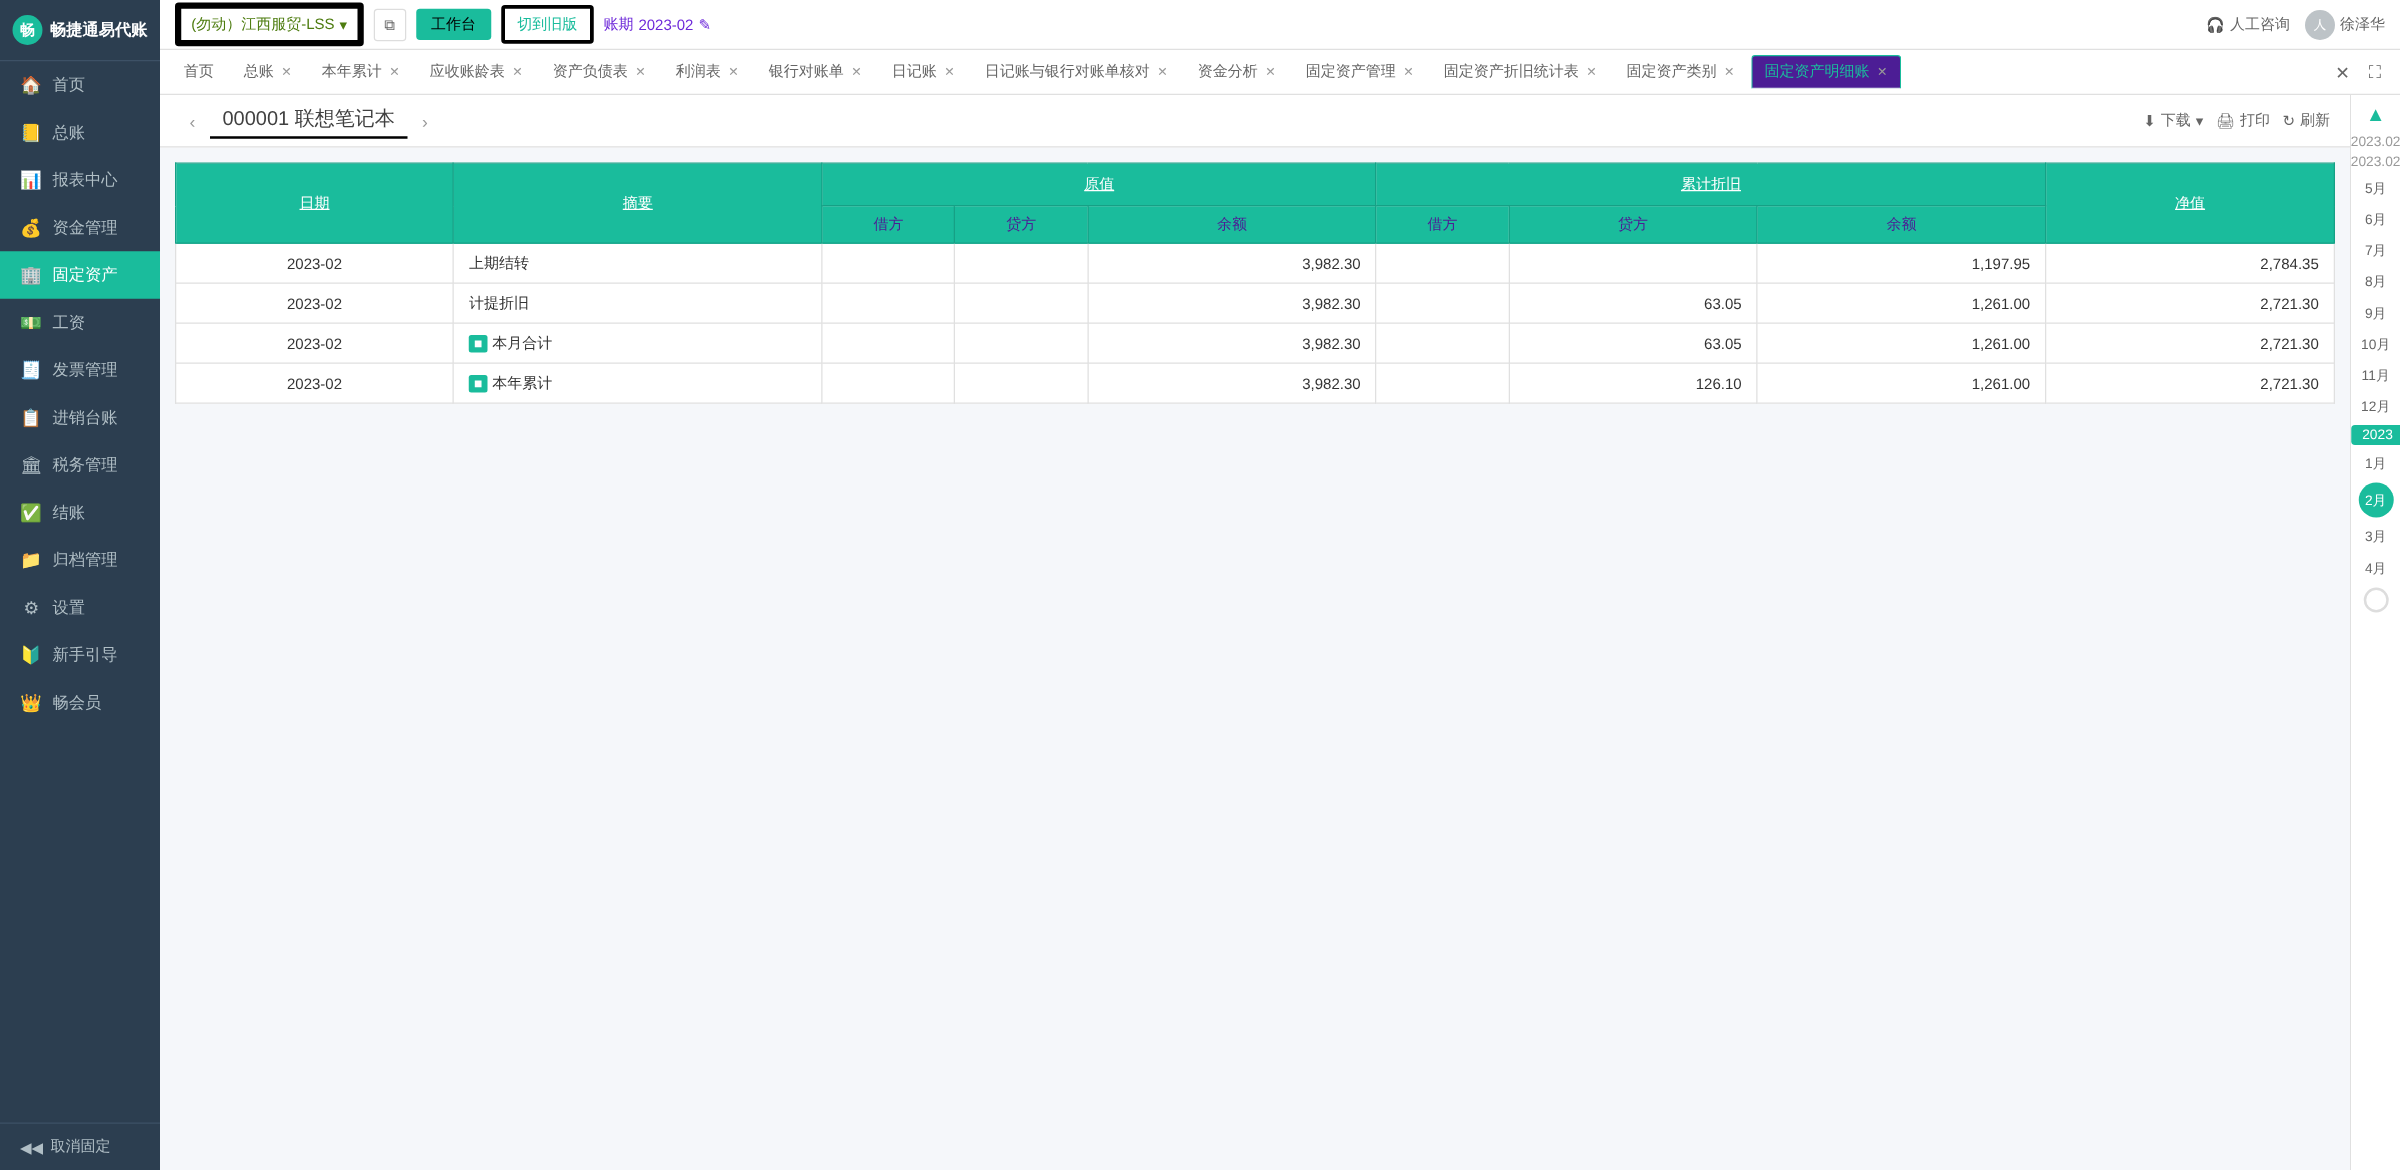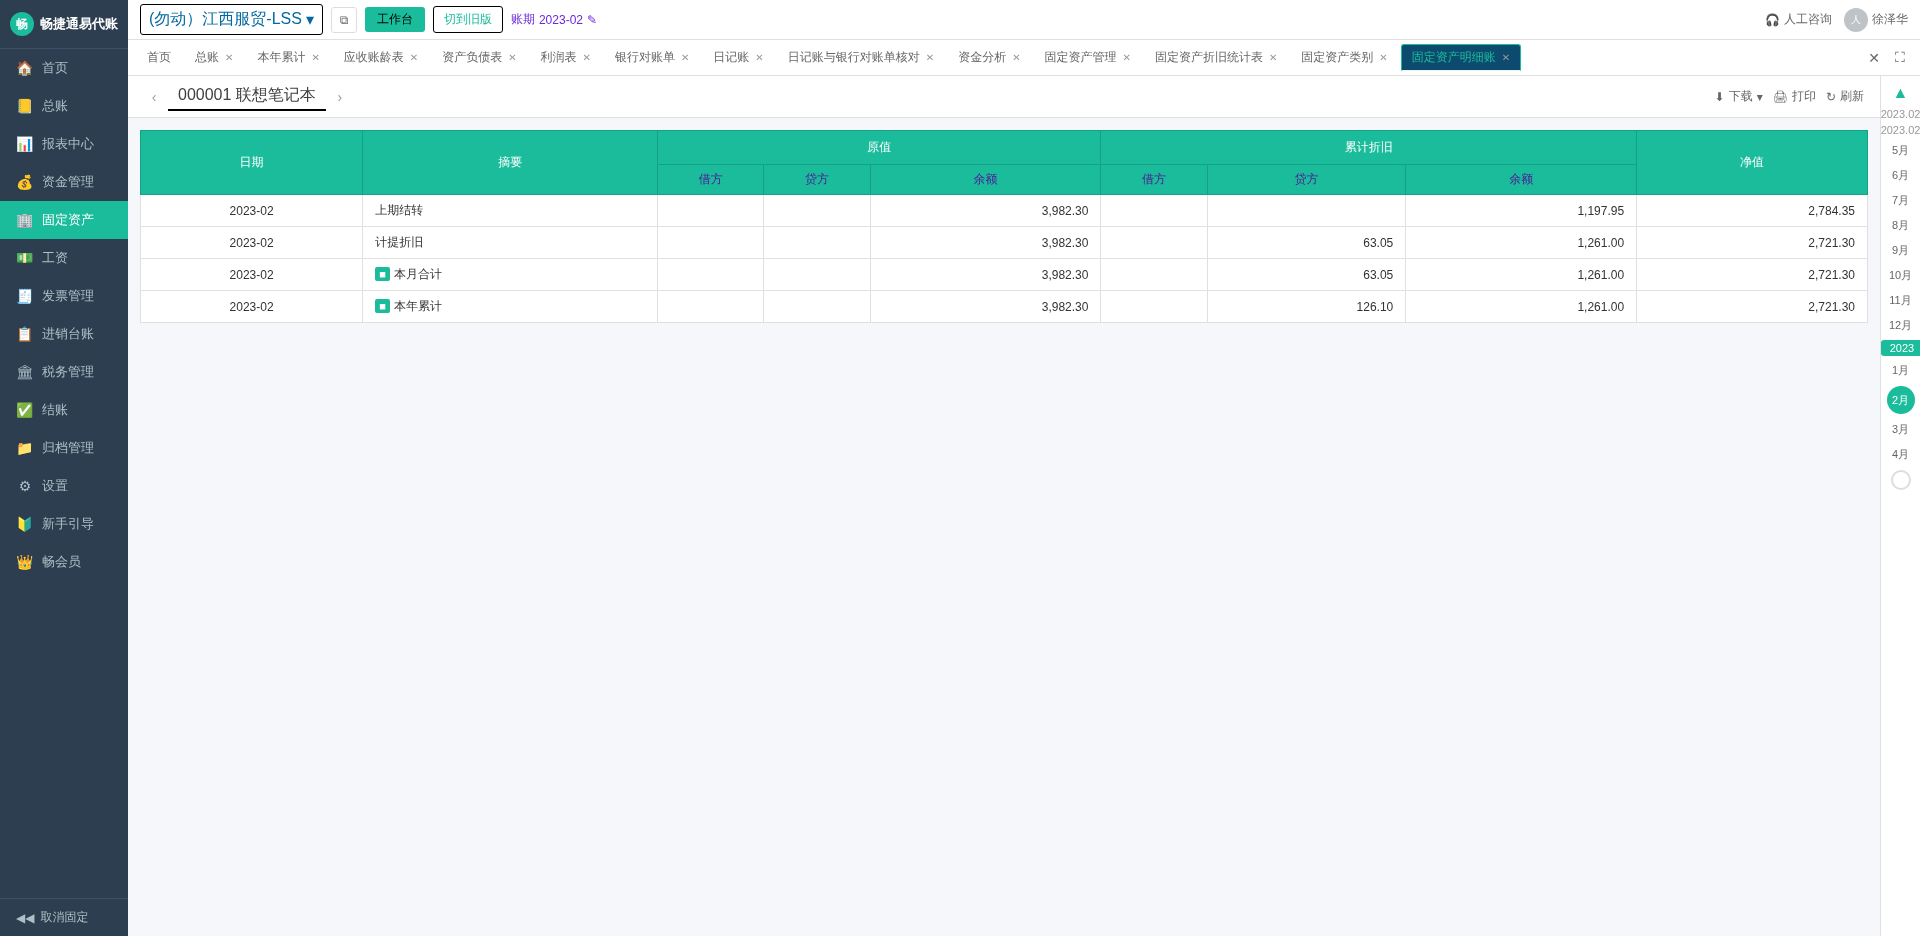--- a/index.html
+++ b/index.html
@@ -72,36 +72,36 @@
       height: 40px;
       display: flex;
       align-items: center;
       padding: 0 12px;
       gap: 8px;
       border-bottom: 1px solid #e0e0e0;
       flex-shrink: 0;
     }
     .topbar-company {
       display: flex; align-items: center; gap: 4px;
-      font-size: 16px; color: #0369a1; cursor: pointer;
-      padding: 4px 8px; border: 1px solid #000000; border-radius: 3px;
+      font-size: 12px; color: #4d7c0f; cursor: pointer;
+      padding: 4px 8px; border: 5px solid #000000; border-radius: 3px;
     }
     .topbar-copy-btn {
       width: 26px; height: 26px;
       border: 1px solid #ddd; border-radius: 3px;
       display: flex; align-items: center; justify-content: center;
       cursor: pointer; color: #666;
     }
     .topbar-workspace-btn {
       background: #1abc9c; color: #000000;
       padding: 4px 12px; border-radius: 3px; cursor: pointer;
       font-size: 12px;
     }
     .topbar-switch-btn {
-      border: 1px solid #000000; color: #1abc9c;
+      border: 3px solid #000000; color: #1abc9c;
       padding: 4px 10px; border-radius: 3px; cursor: pointer;
       font-size: 12px;
     }
     .topbar-period {
       font-size: 12px; color: #6d28d9; display: flex; align-items: center; gap: 4px;
     }
     .topbar-right {
       margin-left: auto;
       display: flex; align-items: center; gap: 12px;
     }
@@ -125,21 +125,21 @@
       gap: 2px;
     }
     .tabbar::-webkit-scrollbar { height: 0; }
     .tab {
       display: flex; align-items: center; gap: 4px;
       padding: 4px 10px; border-radius: 3px 3px 0 0;
       font-size: 12px; color: #666; cursor: pointer;
       white-space: nowrap; border: 1px solid transparent;
       flex-shrink: 0;
     }
-    .tab.active { background: #0c4a6e; color: #1abc9c; border-color: #1abc9c; border-bottom-color: #e8f8f5; }
+    .tab.active { background: #4c1d95; color: #1abc9c; border-color: #1abc9c; border-bottom-color: #e8f8f5; }
     .tab-close { font-size: 10px; color: #999; margin-left: 2px; }
     .tabbar-close-btn {
       margin-left: auto; flex-shrink: 0;
       width: 24px; height: 24px;
       display: flex; align-items: center; justify-content: center;
       cursor: pointer; color: #666; font-size: 14px;
     }
     .tabbar-expand-btn {
       flex-shrink: 0;
       width: 24px; height: 24px;
@@ -205,20 +205,21 @@
       min-width: 900px;
     }
     .table-header-row th {
       background: #1abc9c;
       color: #fff;
       font-size: 12px;
       font-weight: normal;
       padding: 8px 12px;
       border: 1px solid #16a085;
       text-align: center;
+      text-decoration: underline;
     }
     .table-sub-header th {
       background: #1abc9c;
       color: #4c1d95;
       font-size: 12px;
       font-weight: normal;
       padding: 6px 4px;
       border: 1px solid #16a085;
       text-align: center;
     }

